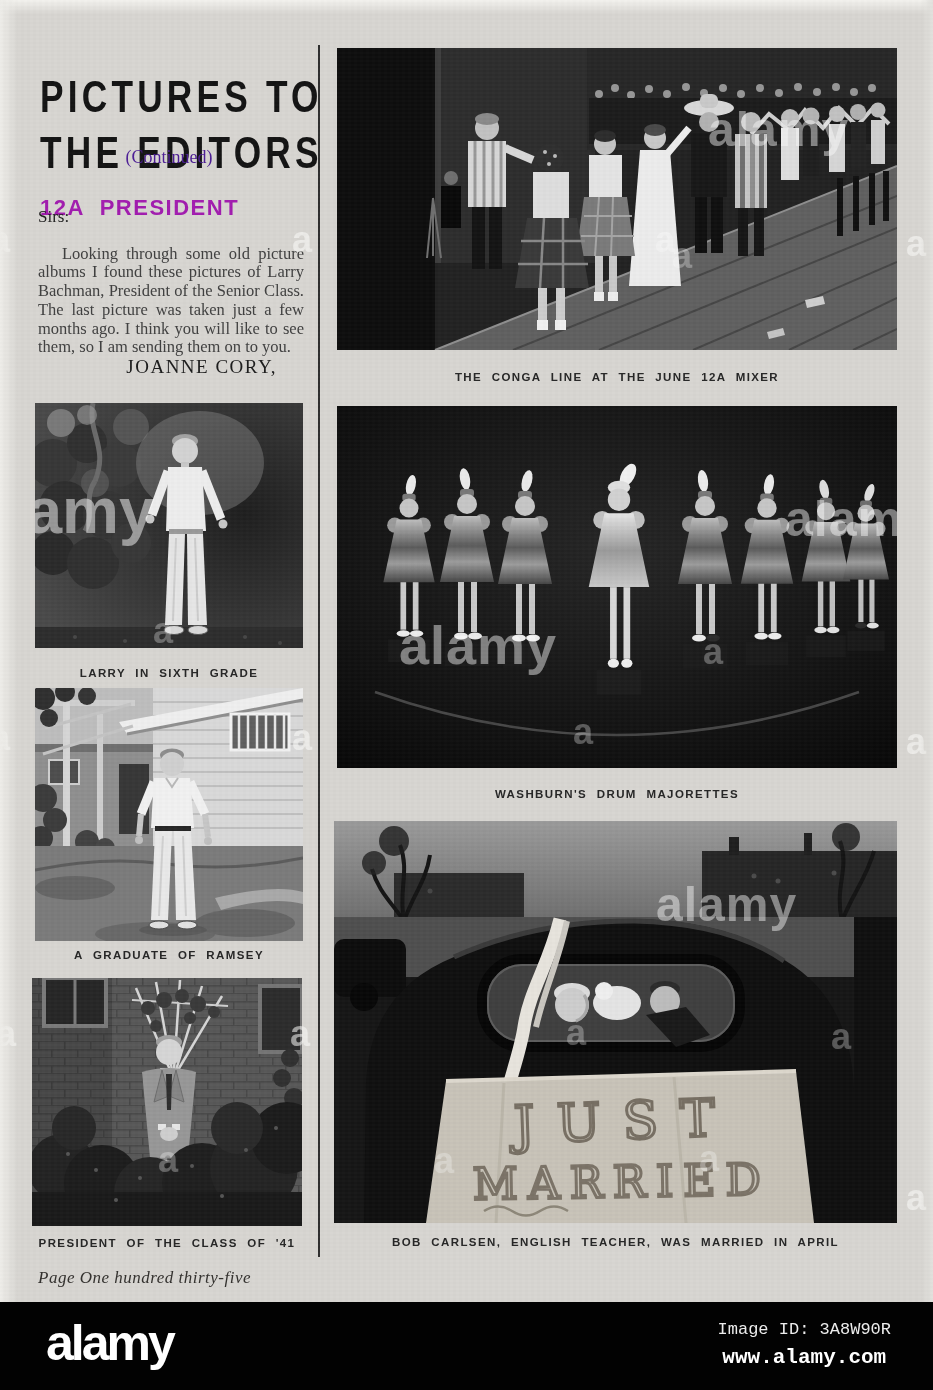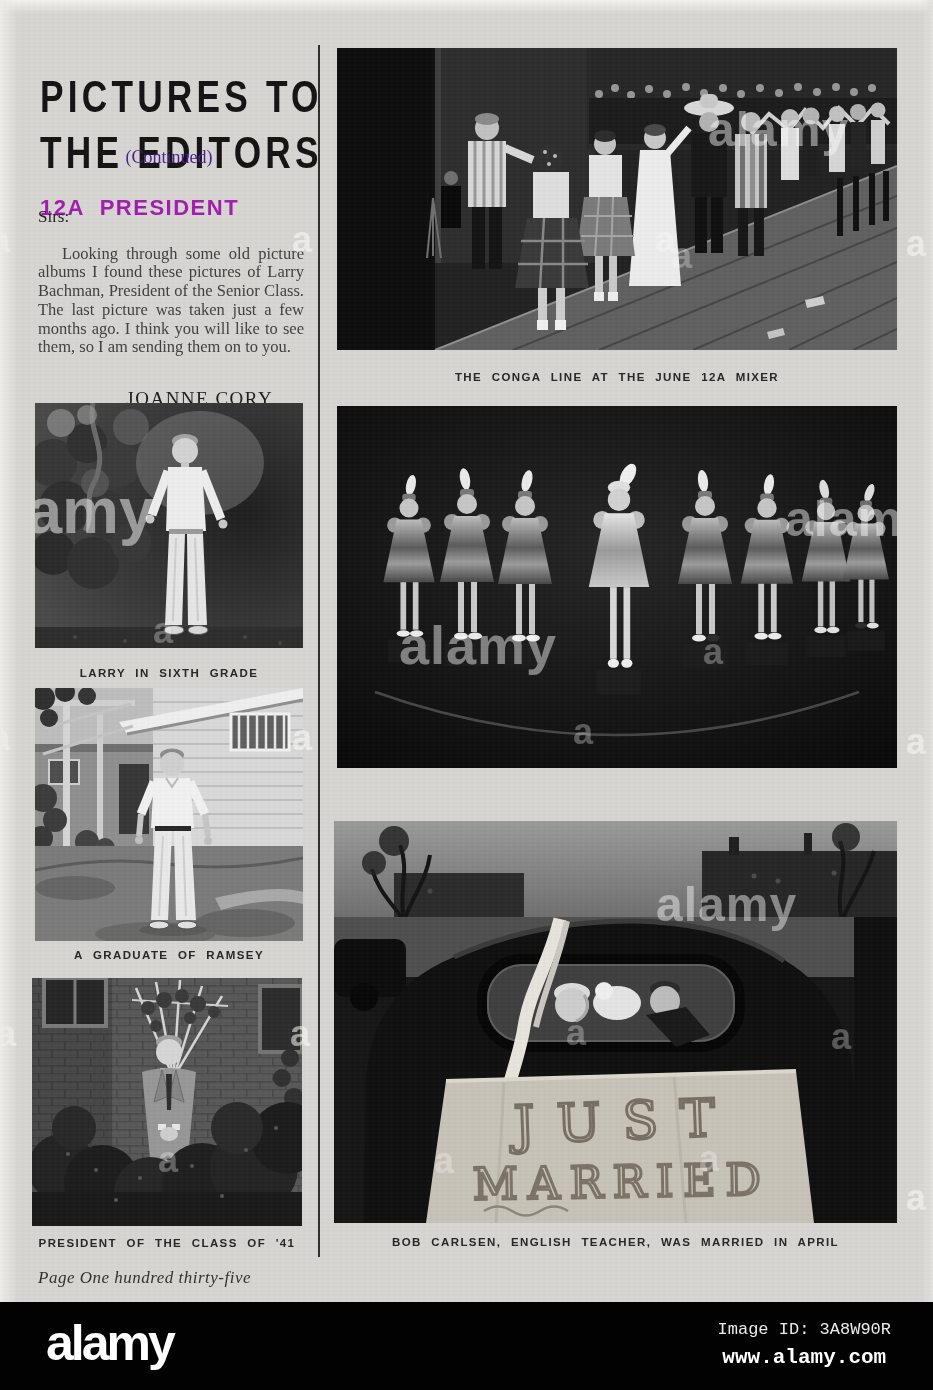--- a/index.html
+++ b/index.html
@@ -18,21 +18,21 @@
         font-family:"Liberation Sans",sans-serif;font-weight:bold;font-size:42px;
         letter-spacing:5px;color:#141414;transform:scale(.84,1.06);transform-origin:0 0;}
   .title span{display:block;line-height:52px;white-space:nowrap;}
   .continued{position:absolute;left:35px;top:147px;width:268px;text-align:center;font-size:18px;color:#4c1d95;}
   .section-heading{position:absolute;left:40px;top:176px;font-family:"Liberation Sans",sans-serif;
         font-weight:bold;font-size:22px;letter-spacing:1.5px;word-spacing:8px;color:#a21caf;margin-top:19px;}
   .salutation{position:absolute;left:38px;top:207px;font-size:17px;}
   .letter-body{position:absolute;left:38px;top:228px;width:266px;font-size:16.5px;line-height:1.14;
         text-align:justify;text-indent:24px;color:#404040;}
   .sig-name{position:absolute;left:35px;top:356px;width:268px;text-align:right;padding-right:26px;
-        box-sizing:border-box;font-size:19px;letter-spacing:1.5px;margin-top:32px;}
+        box-sizing:border-box;font-size:19px;letter-spacing:1.5px;}
   .sig-role{position:absolute;left:35px;top:378px;width:268px;text-align:right;padding-right:3px;
         box-sizing:border-box;font-size:18px;}
   .divider{position:absolute;left:318px;top:45px;width:2px;height:1212px;background:#2d2d2d;}
   .photo{position:absolute;overflow:hidden;background:#222;}
   .photo svg{display:block;width:100%;height:100%;}
   .caption{position:absolute;font-family:"Liberation Sans",sans-serif;font-weight:bold;font-size:11.5px;
         letter-spacing:1.4px;word-spacing:5px;color:#262626;text-align:center;}
   .footer-page{position:absolute;left:38px;top:1268px;font-style:italic;font-size:17px;
         letter-spacing:.5px;color:#33312e;}
   .ghost{position:absolute;font-family:"Liberation Sans",sans-serif;font-weight:bold;color:#fff;
@@ -295,20 +295,21 @@
         <ellipse cx="-6" cy="130" rx="7" ry="3.5" fill="#2a2a2a"></ellipse>
           <ellipse cx="8" cy="130" rx="7" ry="3.5" fill="#e2e2e2"></ellipse>
         <rect x="-22" y="136" width="44" height="24" fill="#1f1f1f" opacity="0.55"></rect>
       </g>
     </svg>
     <span class="ghost big" style="left:62px;top:212px;font-size:54px;">alamy</span>
     <span class="ghost big" style="left:448px;top:88px;font-size:50px;">alamy</span>
     <span class="ghost small" style="left:366px;top:228px;">a</span>
     <span class="ghost small" style="left:236px;top:308px;">a</span>
   </figure>
+  <div class="caption" style="left:337px;top:788px;width:560px;">WASHBURN'S DRUM MAJORETTES</div>
 
   <figure class="photo" style="left:334px;top:821px;width:563px;height:402px;margin:0;">
     <svg viewBox="0 0 563 402" preserveAspectRatio="none">
       <defs>
         <linearGradient id="jm-sky" x1="0" y1="0" x2="0" y2="1">
           <stop offset="0" stop-color="#9a9a9a"></stop>
             <stop offset="1" stop-color="#6e6e6e"></stop>
         </linearGradient>
       </defs>
       <rect width="563" height="402" fill="#161616"></rect>

